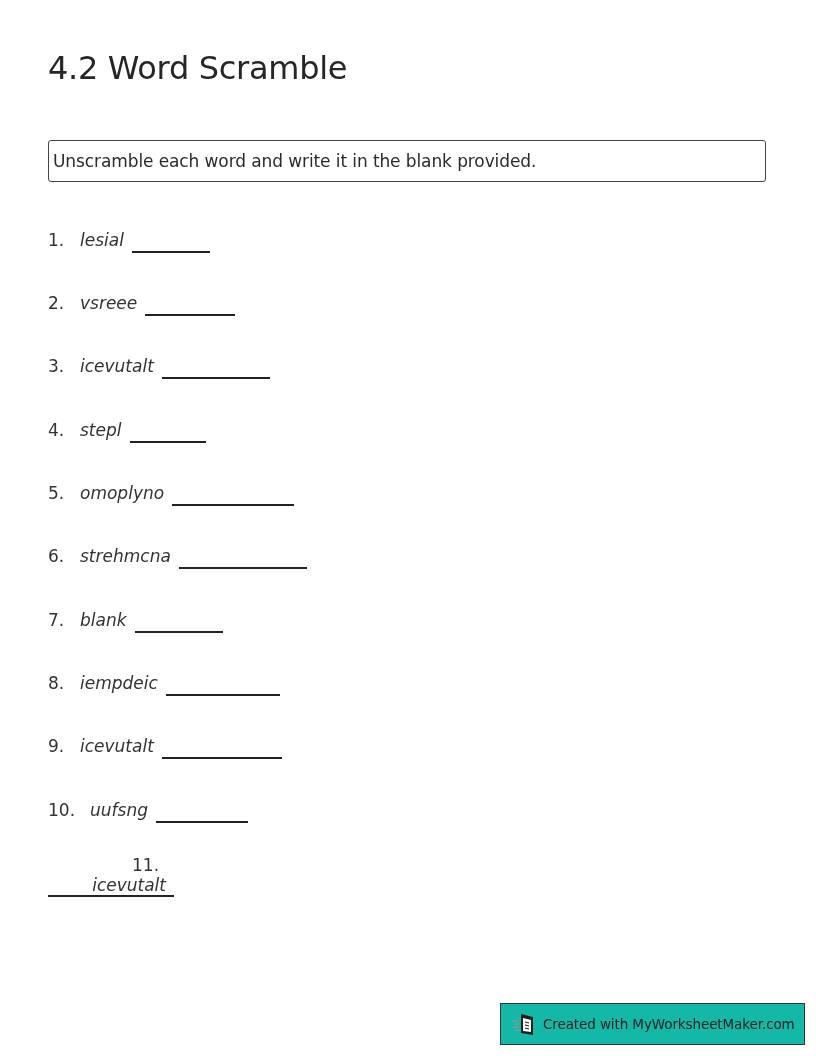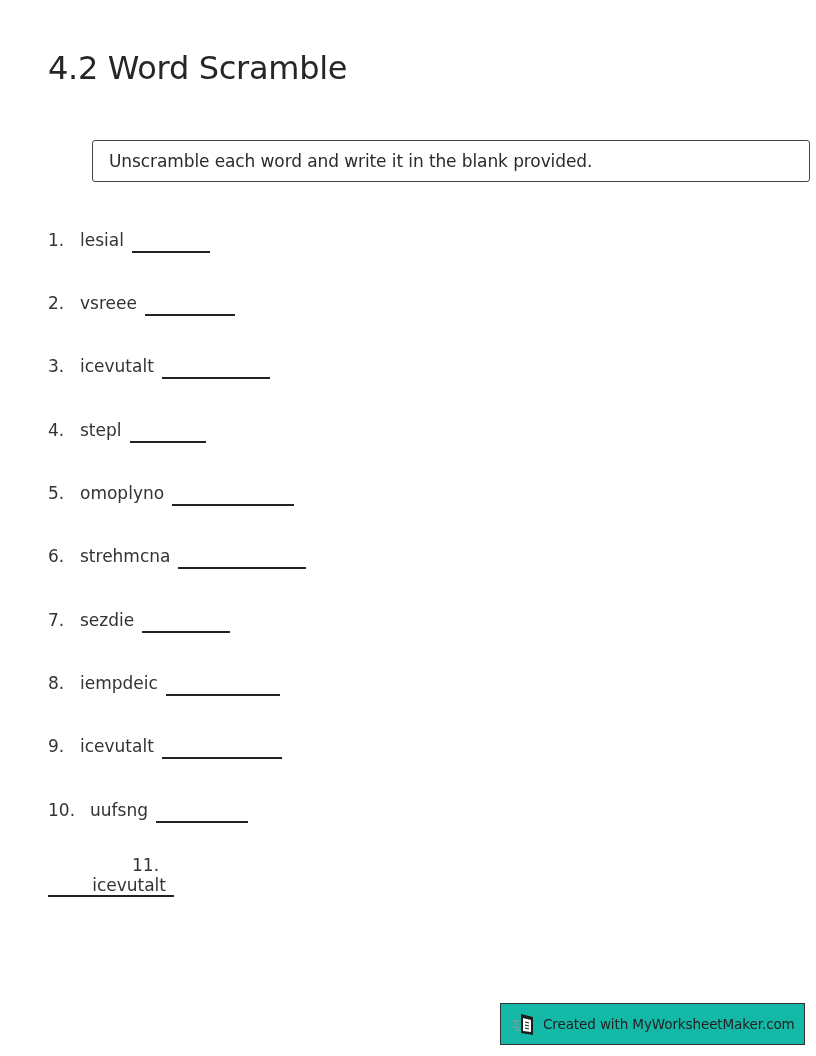--- a/index.html
+++ b/index.html
@@ -29,24 +29,23 @@
     }
     .instructions-box {
       position: absolute;
       left: 48px;
       top: 140px;
       width: 718px;
       height: 42px;
       box-sizing: border-box;
       border: 1.5px solid #444;
       border-radius: 3px;
-      padding: 0 16px;
+      padding: 0 4px;
       display: flex;
       align-items: center;
-      margin-left: 44px;
     }
     .instructions-text {
       font-size: 17px;
       color: #2b2b2b;
       letter-spacing: -0.1px;
     }
     .question {
       position: absolute;
       left: 48px;
       height: 28px;
@@ -58,20 +57,21 @@
     .q-num {
       display: inline-block;
       width: 32px;
     }
     .q-num.wide {
       width: 42px;
     }
     .q-word {
       display: inline-block;
       margin-right: 8px;
+      font-style: italic;
     }
     .q-blank {
       display: inline-block;
       height: 0;
       border-bottom: 2px solid #222;
       margin-bottom: -3px;
     }
     .footer-badge {
       position: absolute;
       left: 500px;
@@ -132,21 +132,21 @@
       <span class="q-word">omoplyno</span>
       <span class="q-blank" style="width: 122px;"></span>
     </div>
     <div class="question" style="top: 538px;">
       <span class="q-num">6.</span>
       <span class="q-word">strehmcna</span>
       <span class="q-blank" style="width: 128px;"></span>
     </div>
     <div class="question" style="top: 602px;">
       <span class="q-num">7.</span>
-      <span class="q-word">sezdie</span>
+      <span class="q-word">blank</span>
       <span class="q-blank" style="width: 88px;"></span>
     </div>
     <div class="question" style="top: 665px;">
       <span class="q-num">8.</span>
       <span class="q-word">iempdeic</span>
       <span class="q-blank" style="width: 114px;"></span>
     </div>
     <div class="question" style="top: 728px;">
       <span class="q-num">9.</span>
       <span class="q-word">icevutalt</span>

